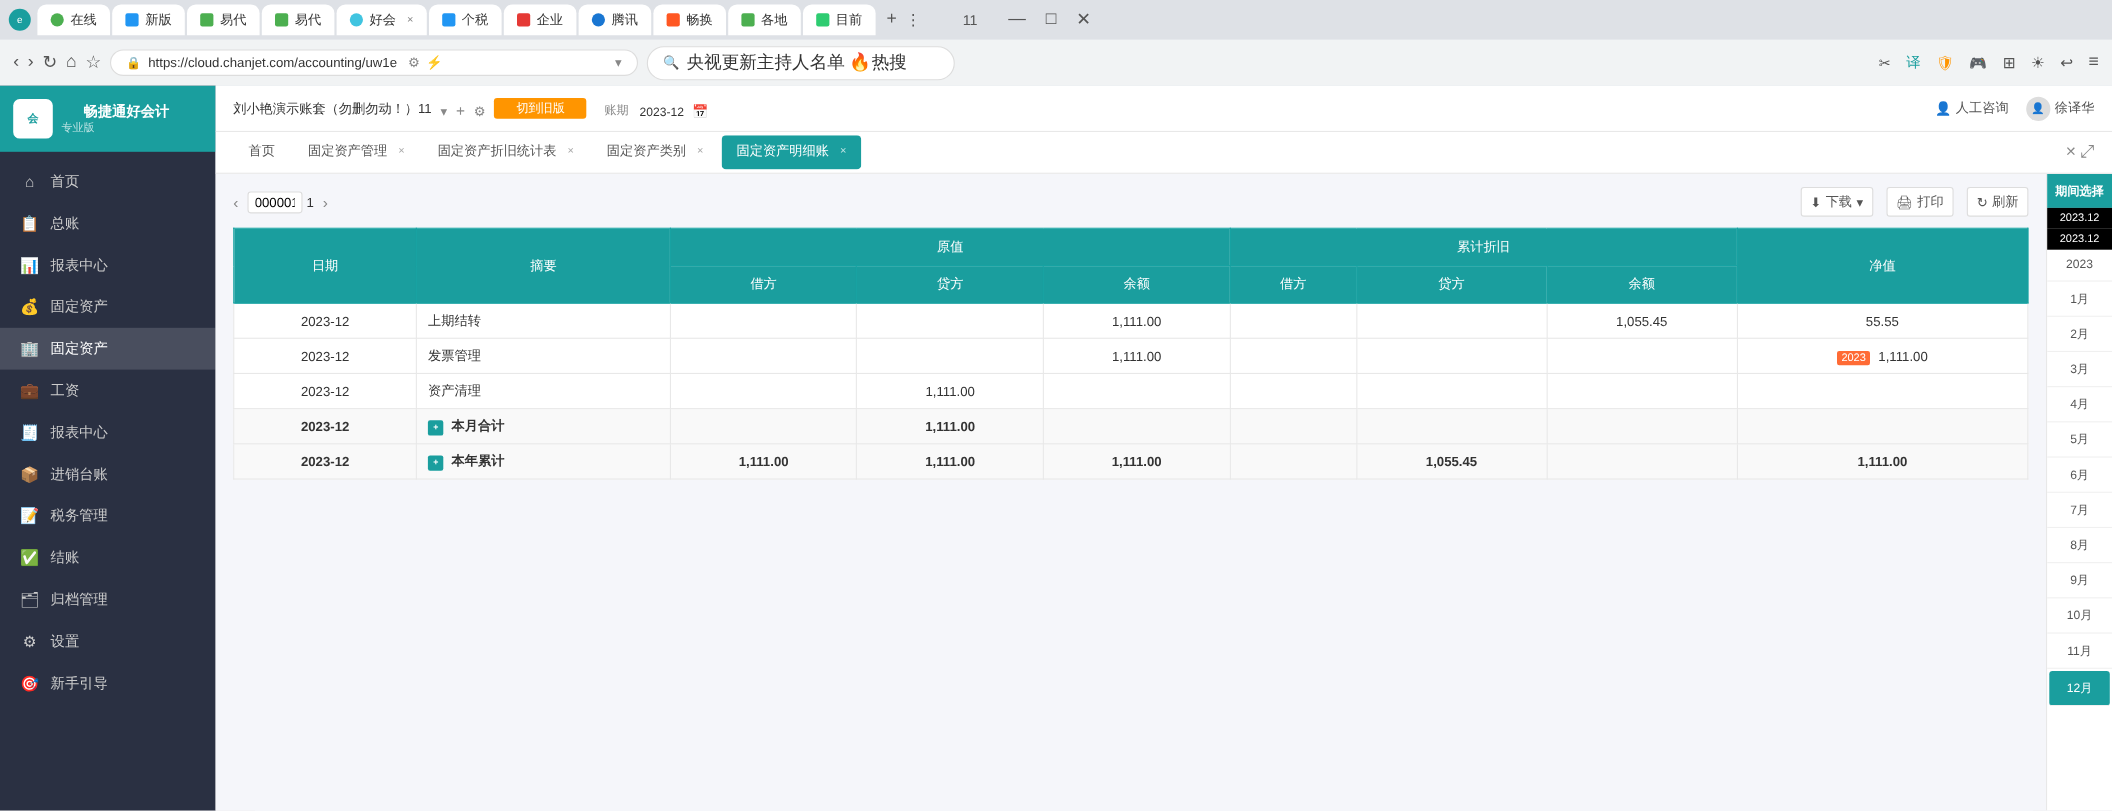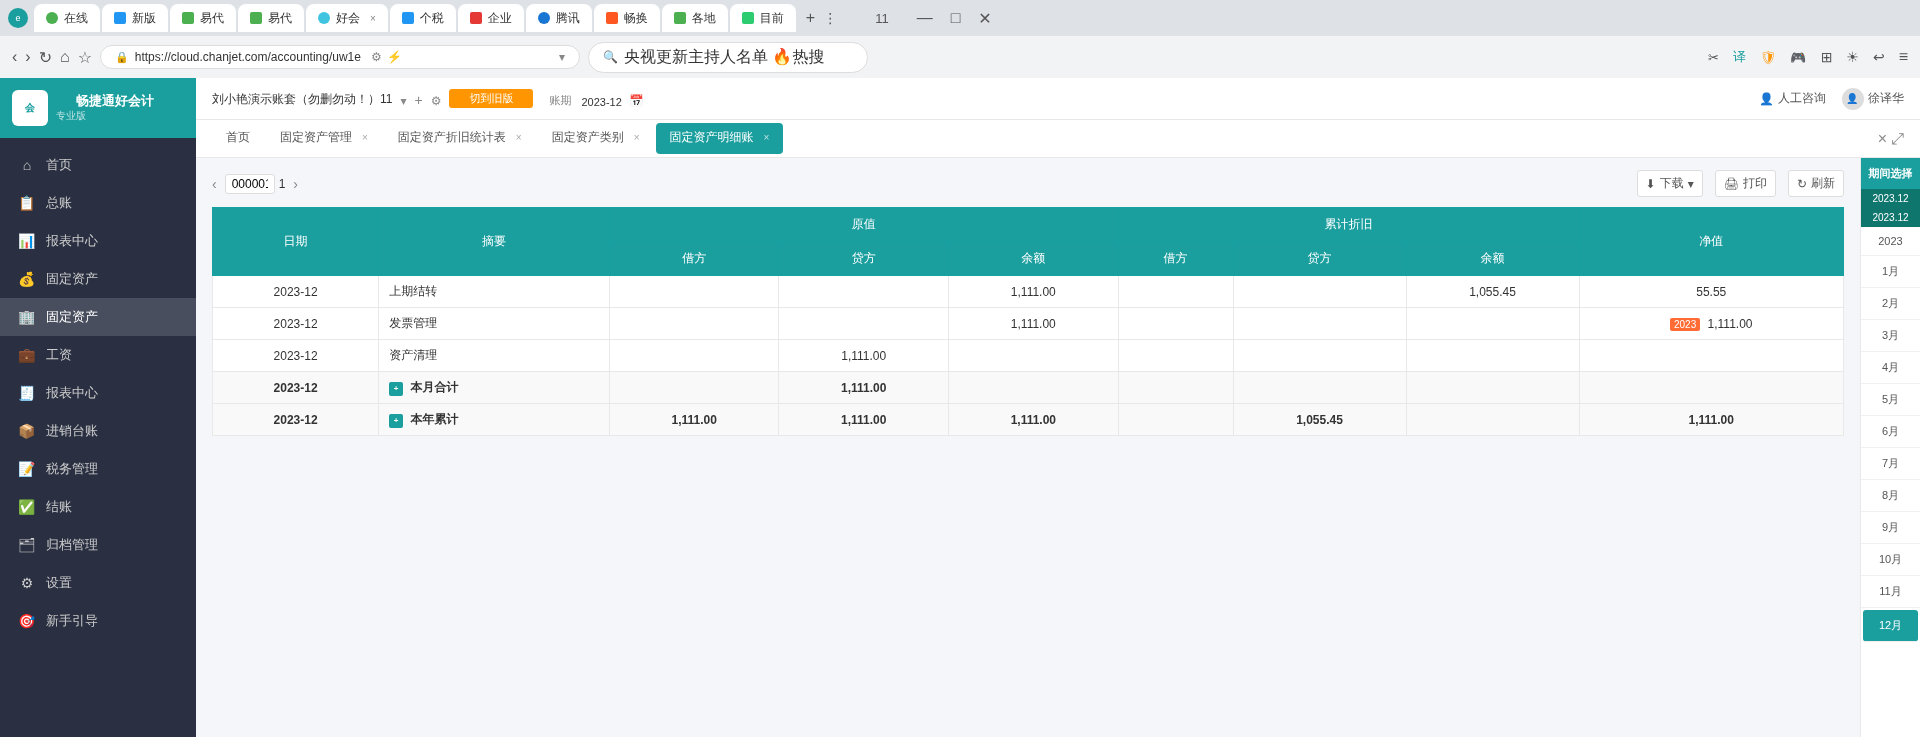--- a/index.html
+++ b/index.html
@@ -73,21 +73,21 @@
     .data-table th { background: #1a9e9e; color: #fff; padding: 8px 10px; text-align: center; font-size: 12px; font-weight: normal; border: 1px solid #17a2a2; }
     .data-table td { padding: 7px 10px; text-align: center; font-size: 12px; color: #333; border: 1px solid #e8e8e8; }
     .data-table .amount { text-align: center; }
     .data-table .desc { text-align: left; }
     .row-icon { display: inline-block; width: 14px; height: 14px; background: #1a9e9e; color: #fff; font-size: 8px; border-radius: 2px; text-align: center; line-height: 14px; margin-right: 4px; }
     .summary-row td { font-weight: bold; background: #f9f9f9; }
 
     
     .period-panel { width: 60px; background: #fff; border-left: 1px solid #e8e8e8; display: flex; flex-direction: column; overflow-y: auto; }
     .period-panel-header { background: #1a9e9e; color: #fff; text-align: center; padding: 8px 4px; font-size: 11px; font-weight: bold; }
-    .period-panel-date { background: #0f766e; color: #fff; text-align: center; padding: 4px; font-size: 10px; }
+    .period-panel-date { background: #000000; color: #fff; text-align: center; padding: 4px; font-size: 10px; }
     .period-item { padding: 8px 4px; text-align: center; font-size: 11px; color: #555; cursor: pointer; border-bottom: 1px solid #f0f0f0; }
     .period-item.active { background: #1a9e9e; color: #fff; border-radius: 3px; margin: 2px; }
   </style>
 </head>
 <body>
 
 <div class="browser-chrome">
 
   <div class="tab-bar">
 

